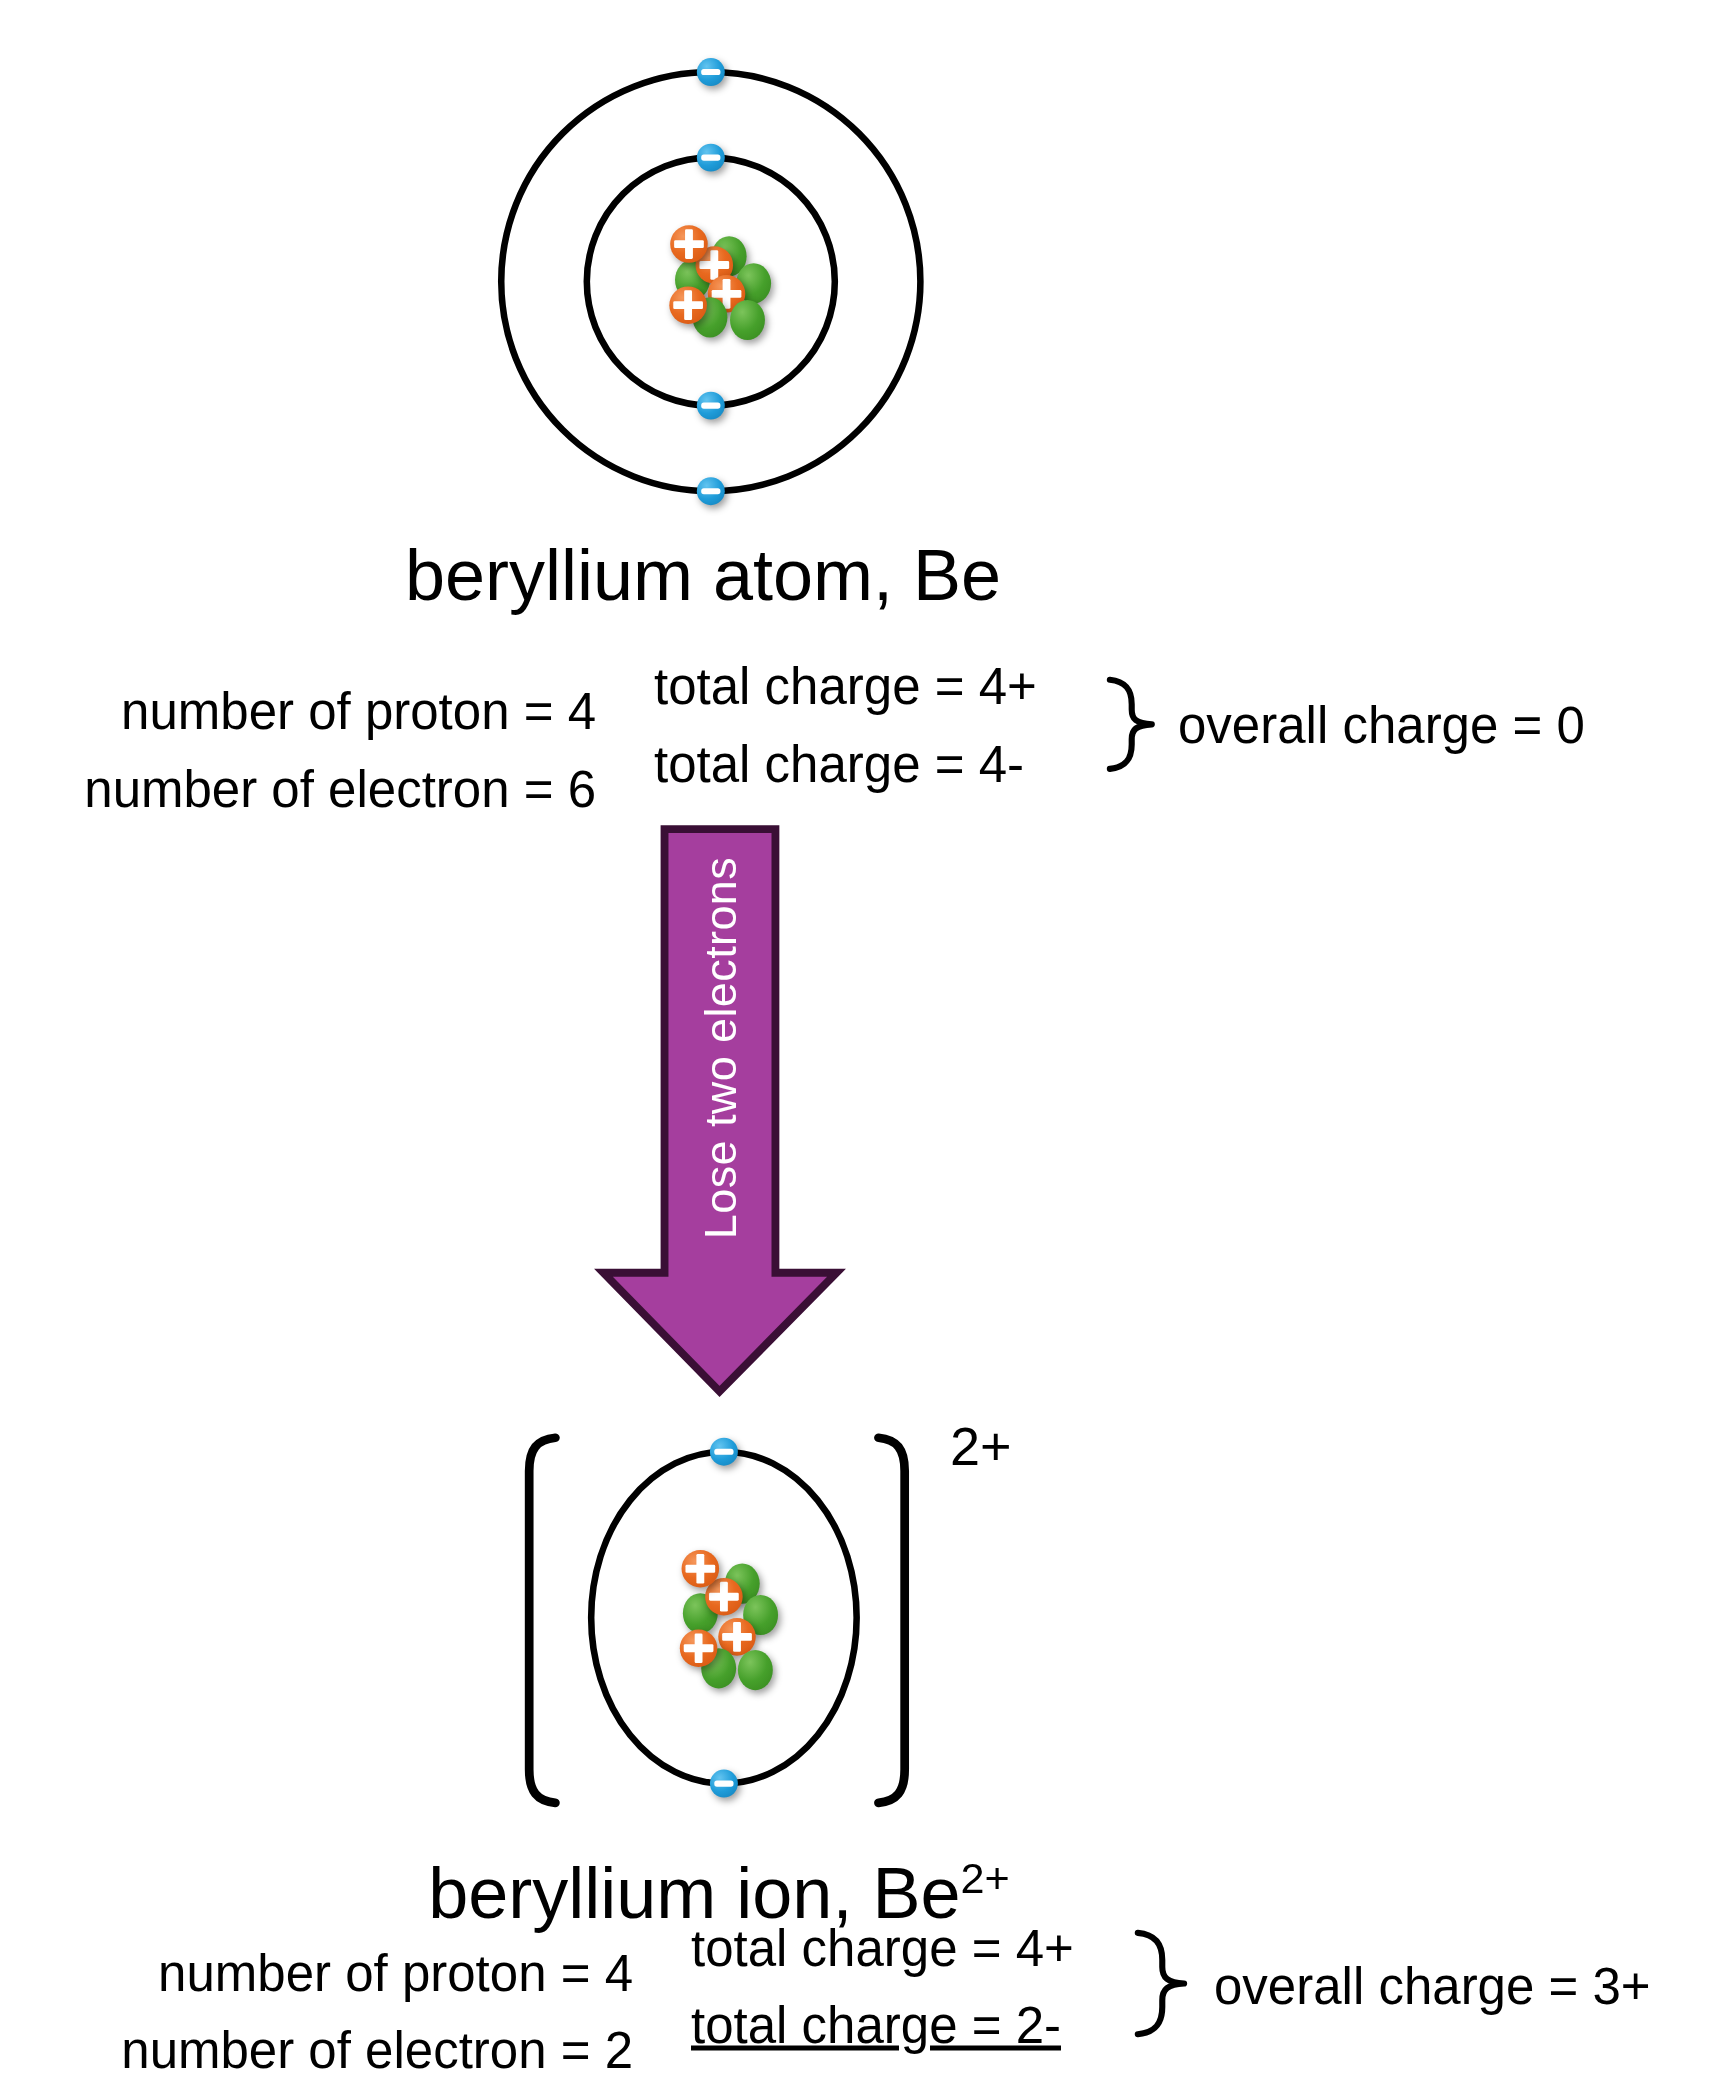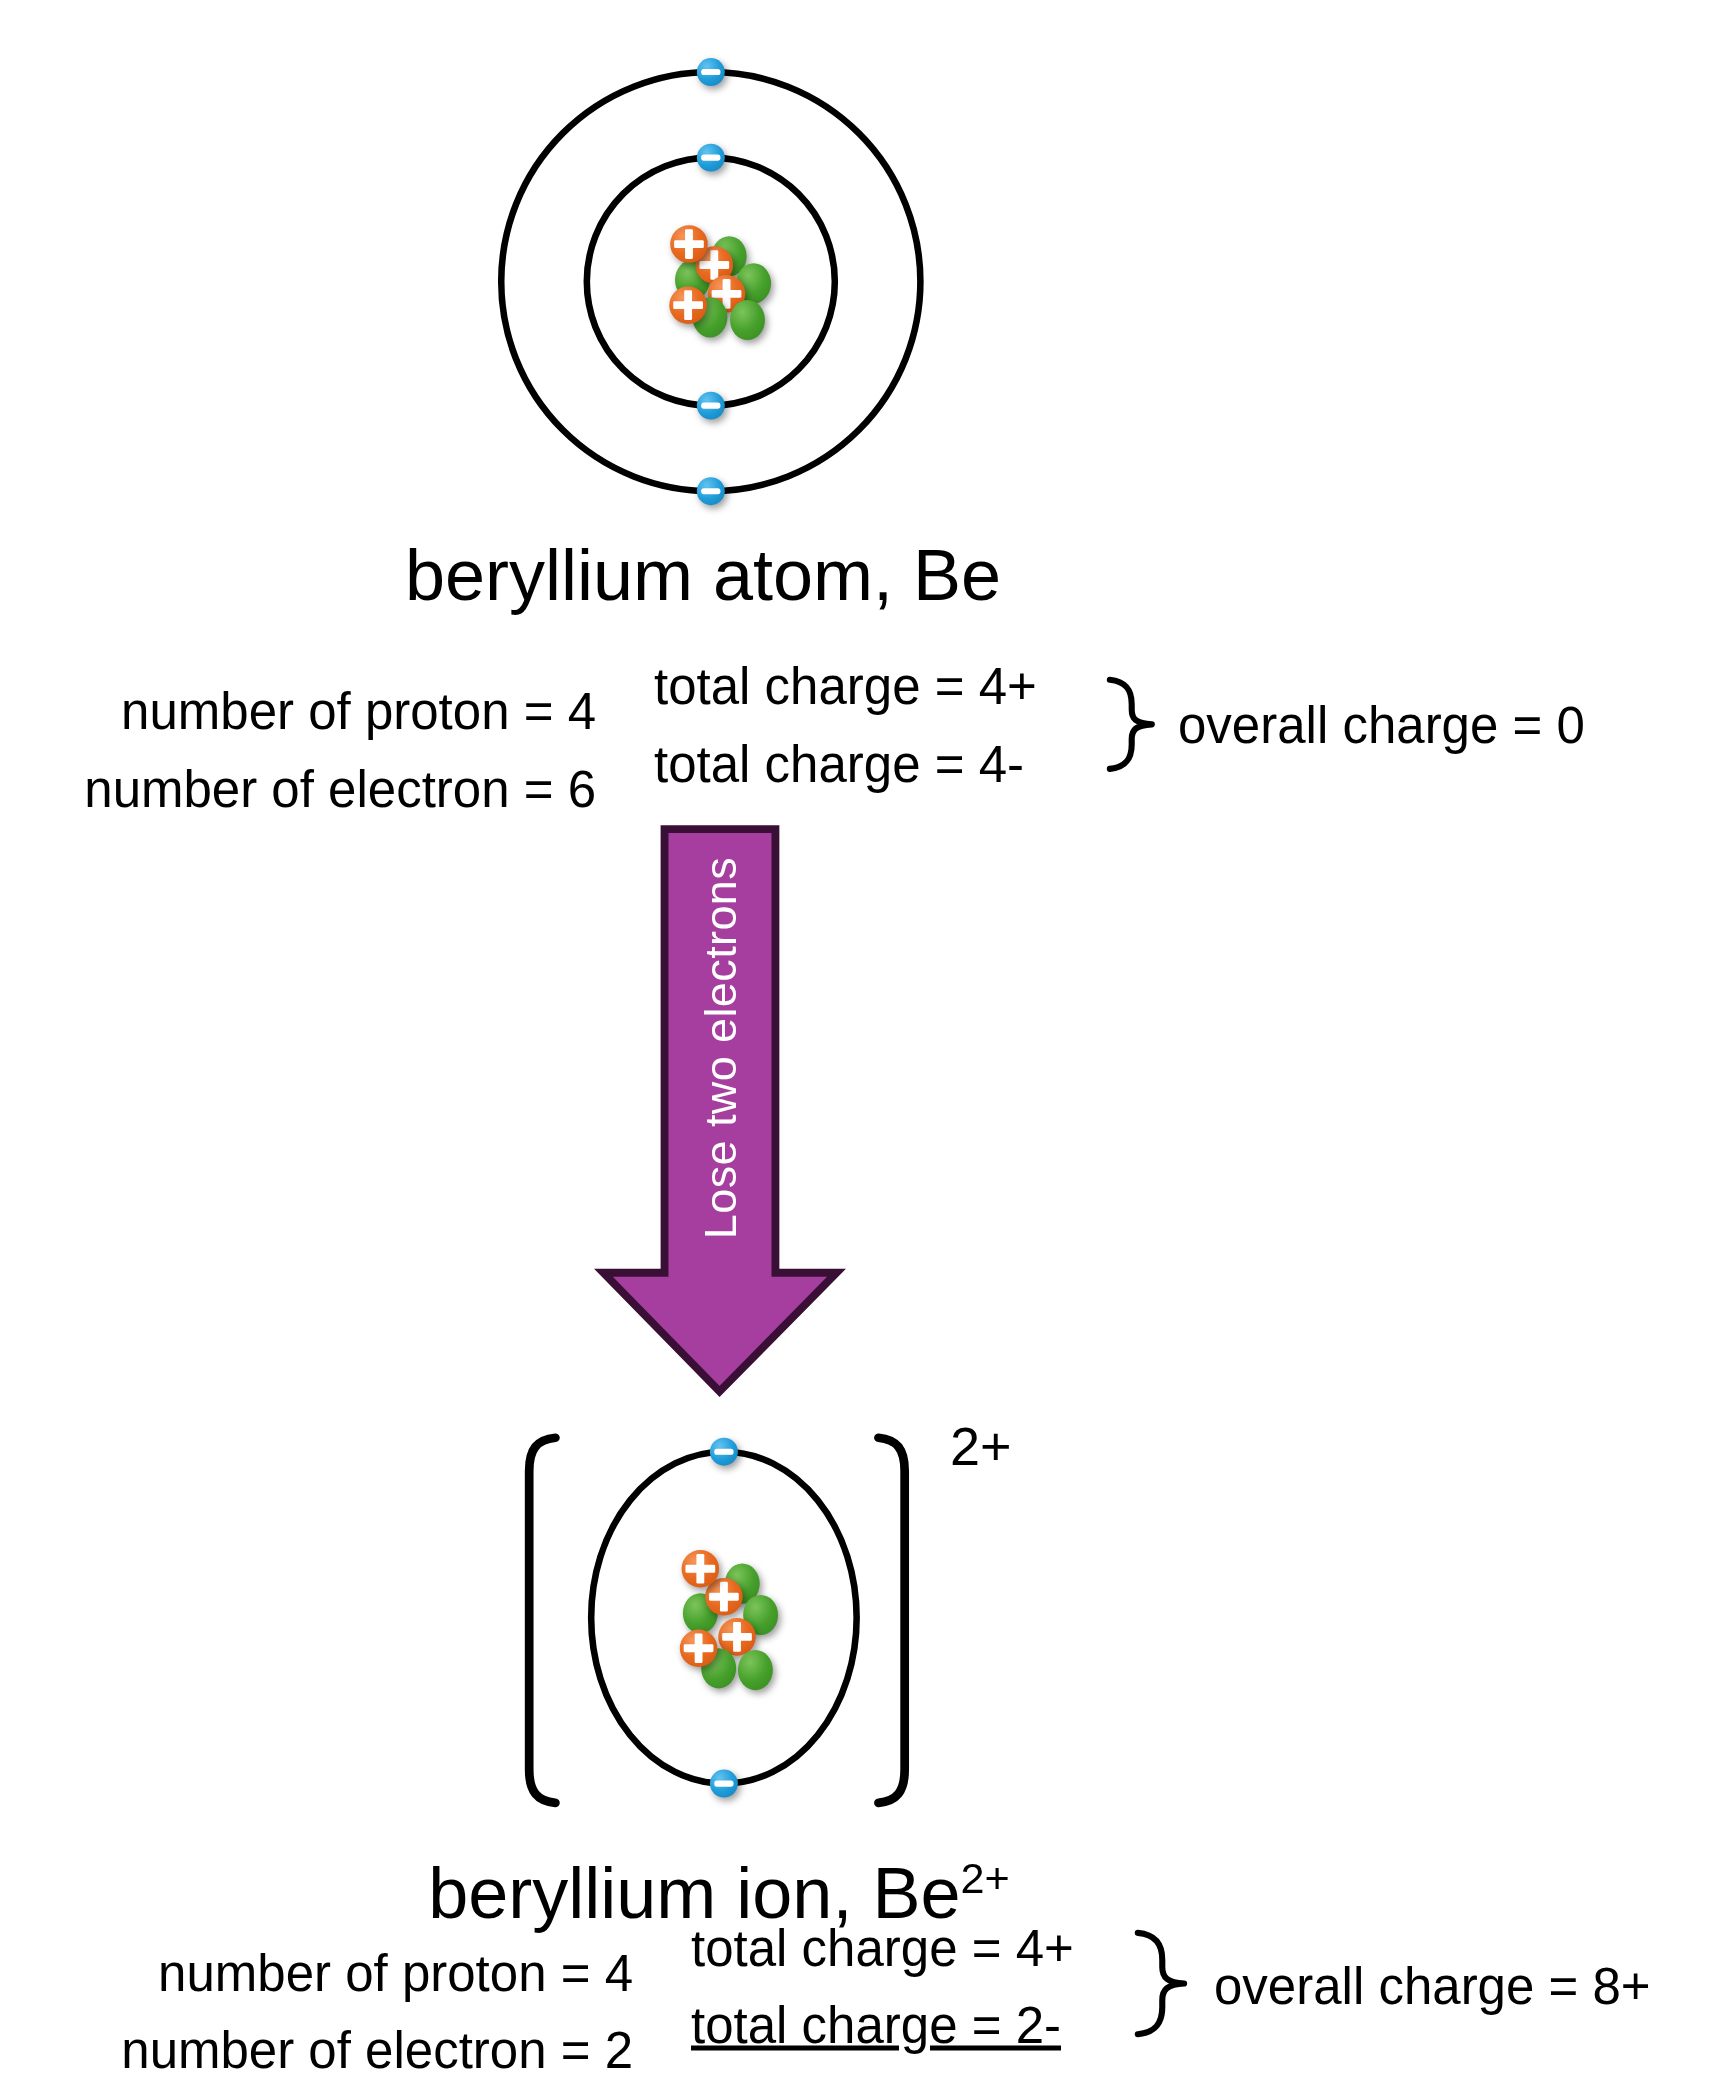--- a/index.html
+++ b/index.html
@@ -178,14 +178,14 @@
 <div class="txt charge-sup" style="left:950px;top:1446px;">2+</div>
 
 <div class="txt c figlabel" style="left:719px;top:1845px;margin-top:48px;">
   <span>beryllium ion, Be</span><sup>2+</sup>
 </div>
 
 <div class="txt r" style="left:633px;top:1948px;">number of proton = 4</div>
 <div class="txt" style="left:691px;top:1948px;">total charge = 4+</div>
 <div class="txt r" style="left:633px;top:2025px;">number of electron = 2</div>
 <div class="txt" style="left:691px;top:2025px;text-decoration:underline;">total charge = 2-</div>
-<div class="txt" style="left:1214px;top:1986px;">overall charge = 8+</div>
+<div class="txt" style="left:1214px;top:1986px;">overall charge = 3+</div>
 
 
 </body></html>

